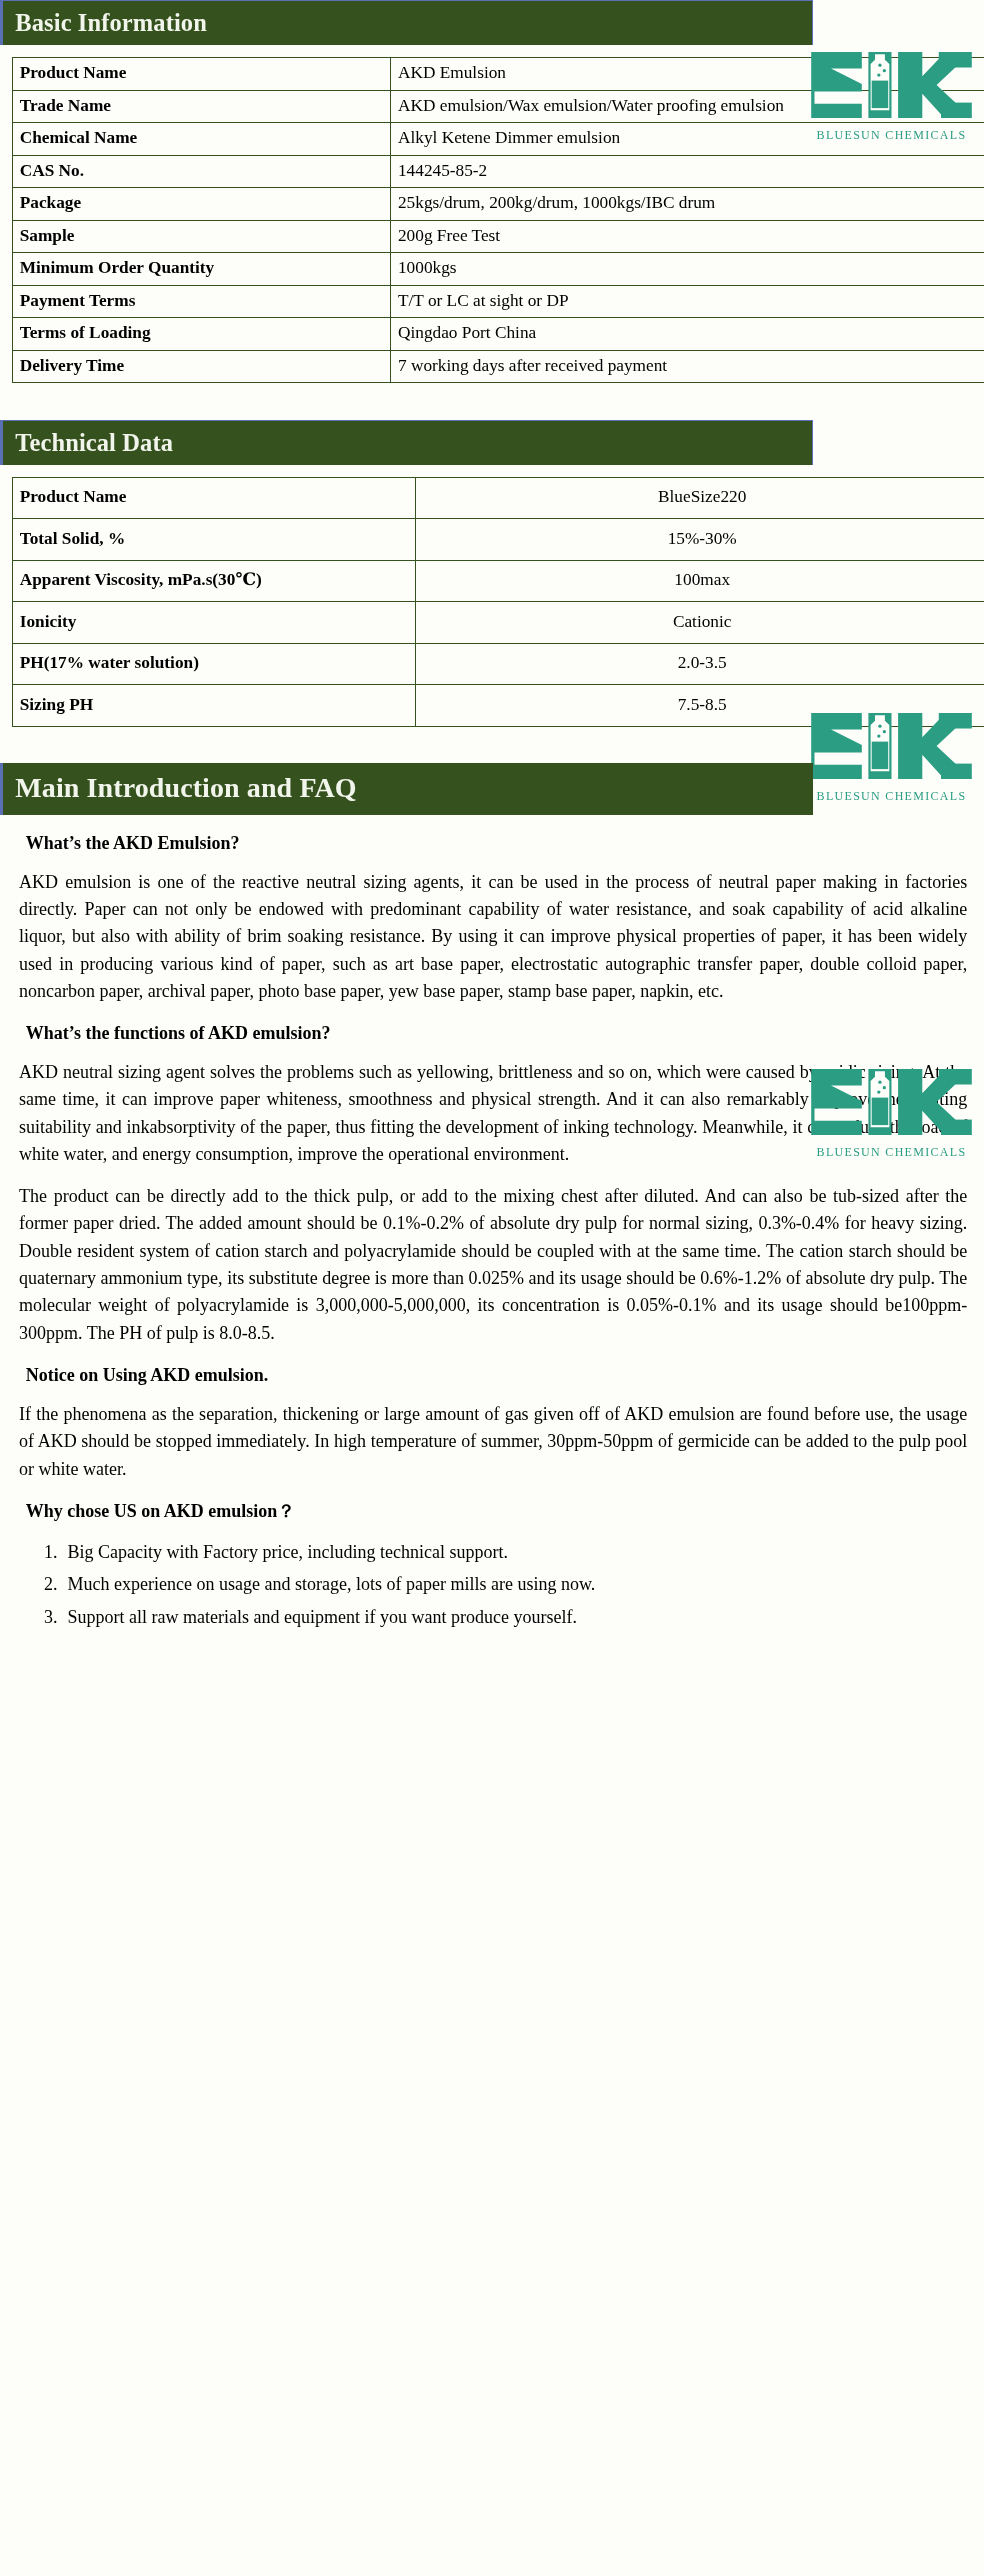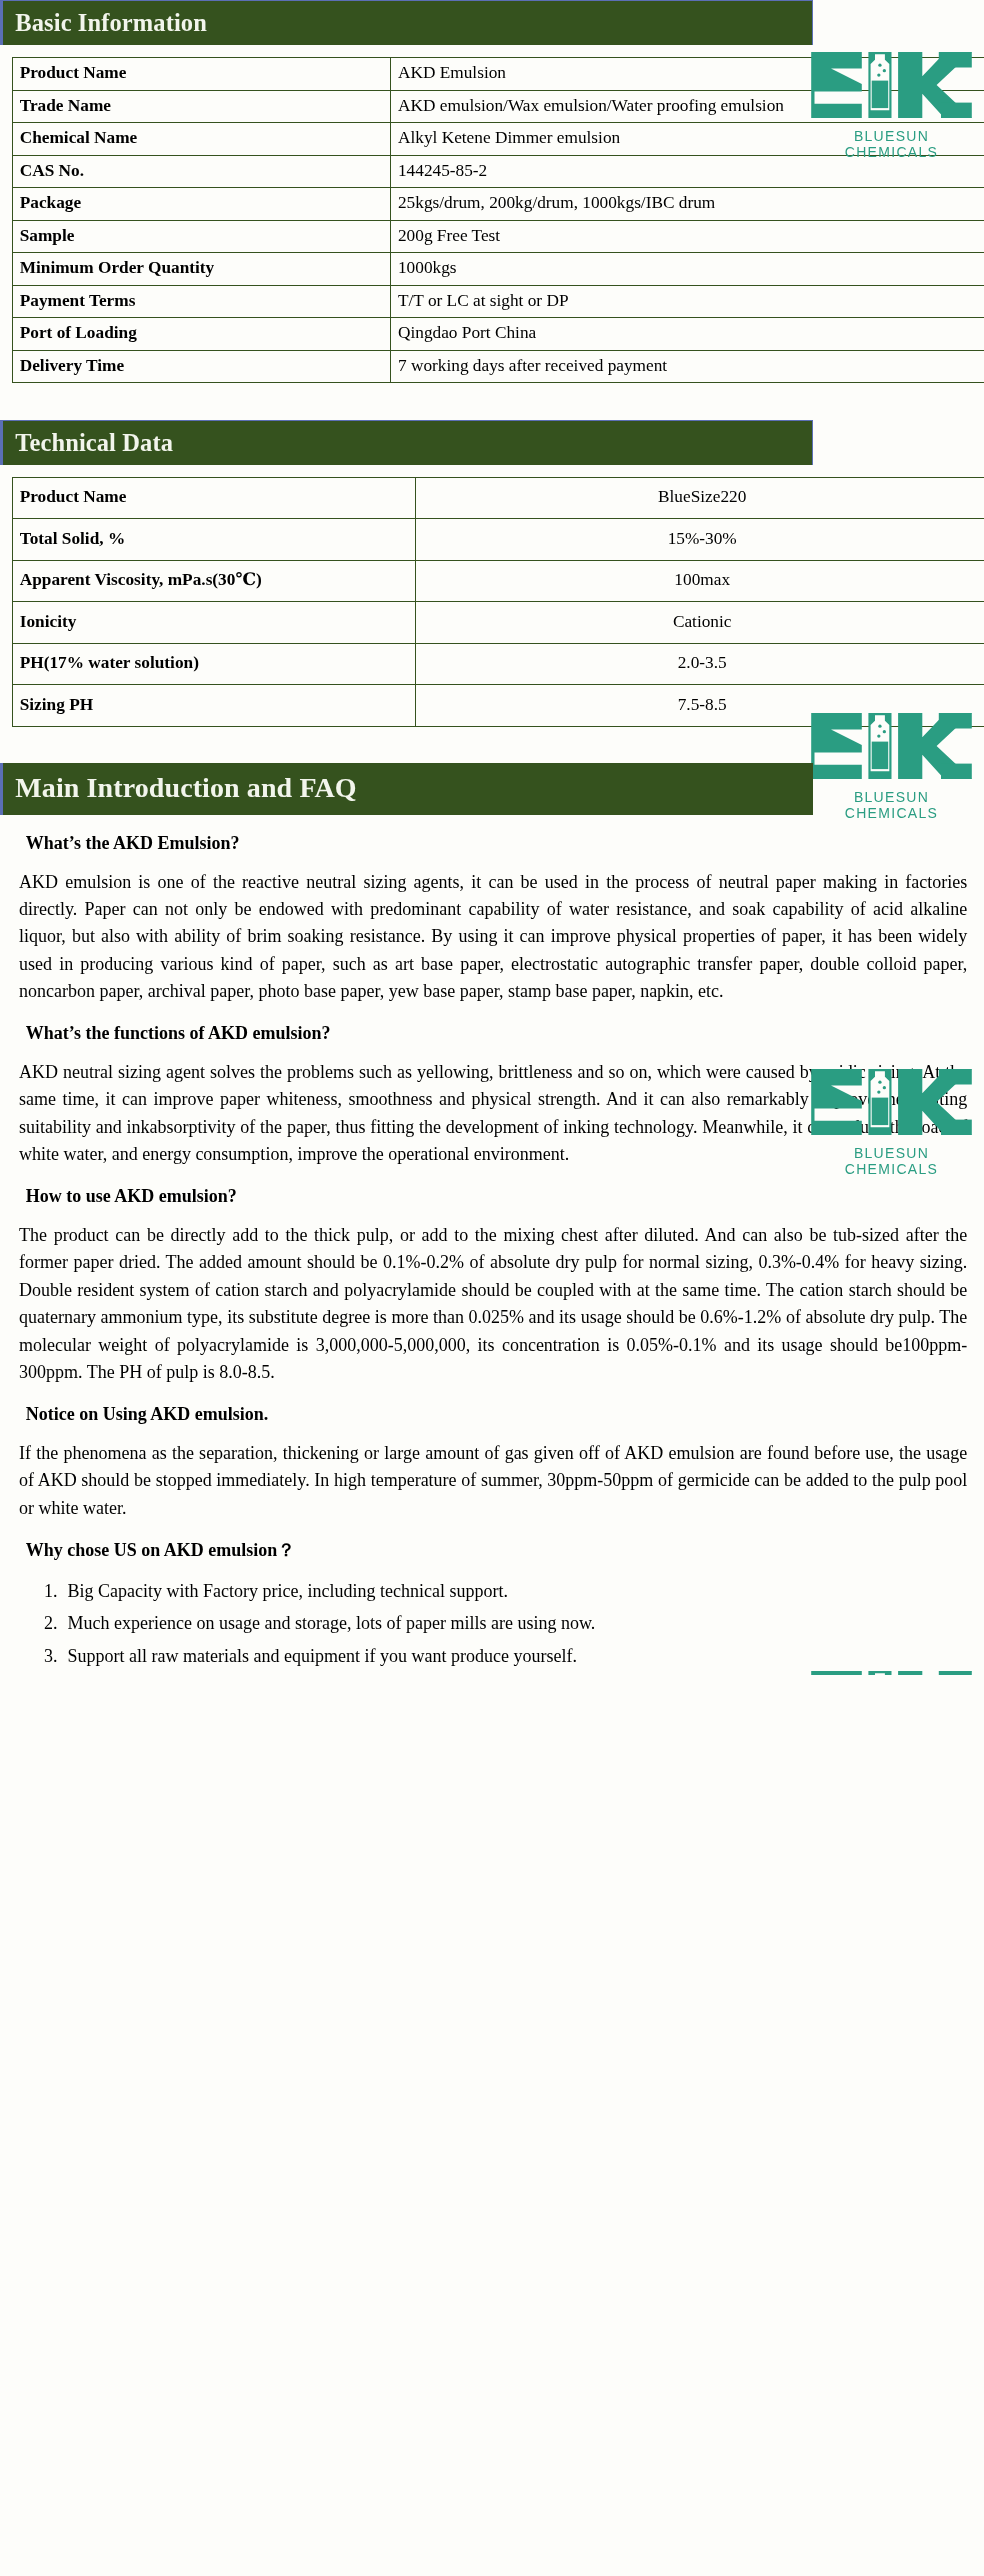--- a/index.html
+++ b/index.html
@@ -119,22 +119,22 @@
     position: absolute;
     width: 165px;
     height: 88px;
     pointer-events: none;
     user-select: none;
   }
   .wm svg { display: block; width: 100%; height: 100%; }
   .wm-cap {
     text-align: center;
     color: #2a9d82;
-    font-family: Liberation Sans, sans-serif;
-    font-size: 14px;
+    font-family: Liberation Serif, serif;
+    font-size: 12px;
     letter-spacing: 1.3px;
     margin-top: -1.1px;
   }
 </style>
 </head>
 <body>
 
 <div class="page">
 
   <div class="banner">
@@ -169,21 +169,21 @@
       </tr>
       <tr>
         <td class="k">Minimum Order Quantity</td>
         <td class="v">1000kgs</td>
       </tr>
       <tr>
         <td class="k">Payment Terms</td>
         <td class="v">T/T or LC at sight or DP</td>
       </tr>
       <tr>
-        <td class="k">Port of Loading</td>
+        <td class="k">Terms of Loading</td>
         <td class="v">Qingdao Port China</td>
       </tr>
       <tr>
         <td class="k">Delivery Time</td>
         <td class="v">7 working days after received payment</td>
       </tr>
     </tbody>
   </table>
 
   <div class="wm" style="left:809px; top:41px;">
@@ -272,21 +272,20 @@
   </div>
 
   <div class="faq">
 
     <h3>What’s the AKD Emulsion?</h3>
     <p>AKD emulsion is one of the reactive neutral sizing agents, it can be used in the process of neutral paper making in factories directly. Paper can not only be endowed with predominant capability of water resistance, and soak capability of acid alkaline liquor, but also with ability of brim soaking resistance. By using it can improve physical properties of paper, it has been widely used in producing various kind of paper, such as art base paper, electrostatic autographic transfer paper, double colloid paper, noncarbon paper, archival paper, photo base paper, yew base paper, stamp base paper, napkin, etc.</p>
 
     <h3>What’s the functions of AKD emulsion?</h3>
     <p>AKD neutral sizing agent solves the problems such as yellowing, brittleness and so on, which were caused by acidic sizing. At the same time, it can improve paper whiteness, smoothness and physical strength. And it can also remarkably improve the printing suitability and inkabsorptivity of the paper, thus fitting the development of inking technology. Meanwhile, it can reduce the load of white water, and energy consumption, improve the operational environment.</p>
 
-    <h3>How to use AKD emulsion?</h3>
     <p>The product can be directly add to the thick pulp, or add to the mixing chest after diluted. And can also be tub-sized after the former paper dried. The added amount should be 0.1%-0.2% of absolute dry pulp for normal sizing, 0.3%-0.4% for heavy sizing. Double resident system of cation starch and polyacrylamide should be coupled with at the same time. The cation starch should be quaternary ammonium type, its substitute degree is more than 0.025% and its usage should be 0.6%-1.2% of absolute dry pulp. The molecular weight of polyacrylamide is 3,000,000-5,000,000, its concentration is 0.05%-0.1% and its usage should be100ppm-300ppm. The PH of pulp is 8.0-8.5.</p>
 
     <h3>Notice on Using AKD emulsion.</h3>
     <p>If the phenomena as the separation, thickening or large amount of gas given off of AKD emulsion are found before use, the usage of AKD should be stopped immediately. In high temperature of summer, 30ppm-50ppm of germicide can be added to the pulp pool or white water.</p>
 
     <h3>Why chose US on AKD emulsion？</h3>
     <ol>
       <li>Big Capacity with Factory price, including technical support.</li>
       <li>Much experience on usage and storage, lots of paper mills are using now.</li>
       <li>Support all raw materials and equipment if you want produce yourself.</li>

